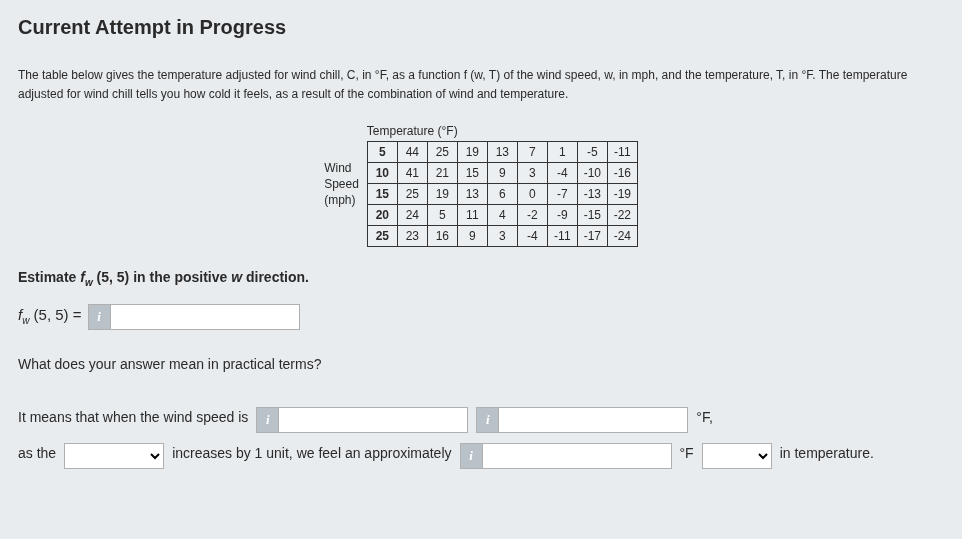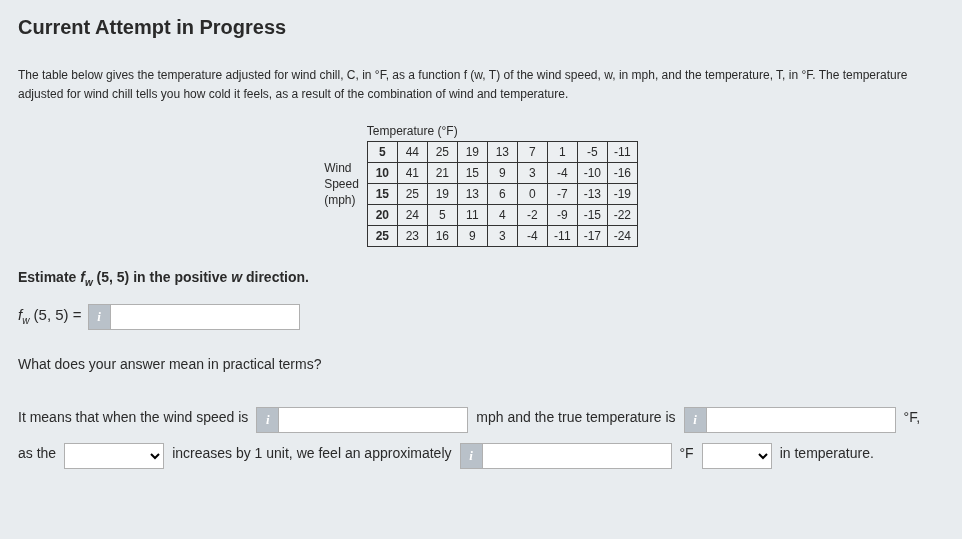--- a/index.html
+++ b/index.html
@@ -213,21 +213,20 @@
 </div>
 
 <div class="practical-q">What does your answer mean in practical terms?</div>
 
 <div class="sentence-row">
   <span>It means that when the wind speed is</span>
   <span class="input-box med">
     <span class="info-icon">i</span>
     <input type="text" style="">
   </span>
-  <span>mph and the true temperature is</span>
   <span class="input-box med">
     <span class="info-icon">i</span>
     <input type="text" style="">
   </span>
   <span>°F,</span>
 </div>
 
 <div class="sentence-row">
   <span>as the</span>
   <select class="plain">

